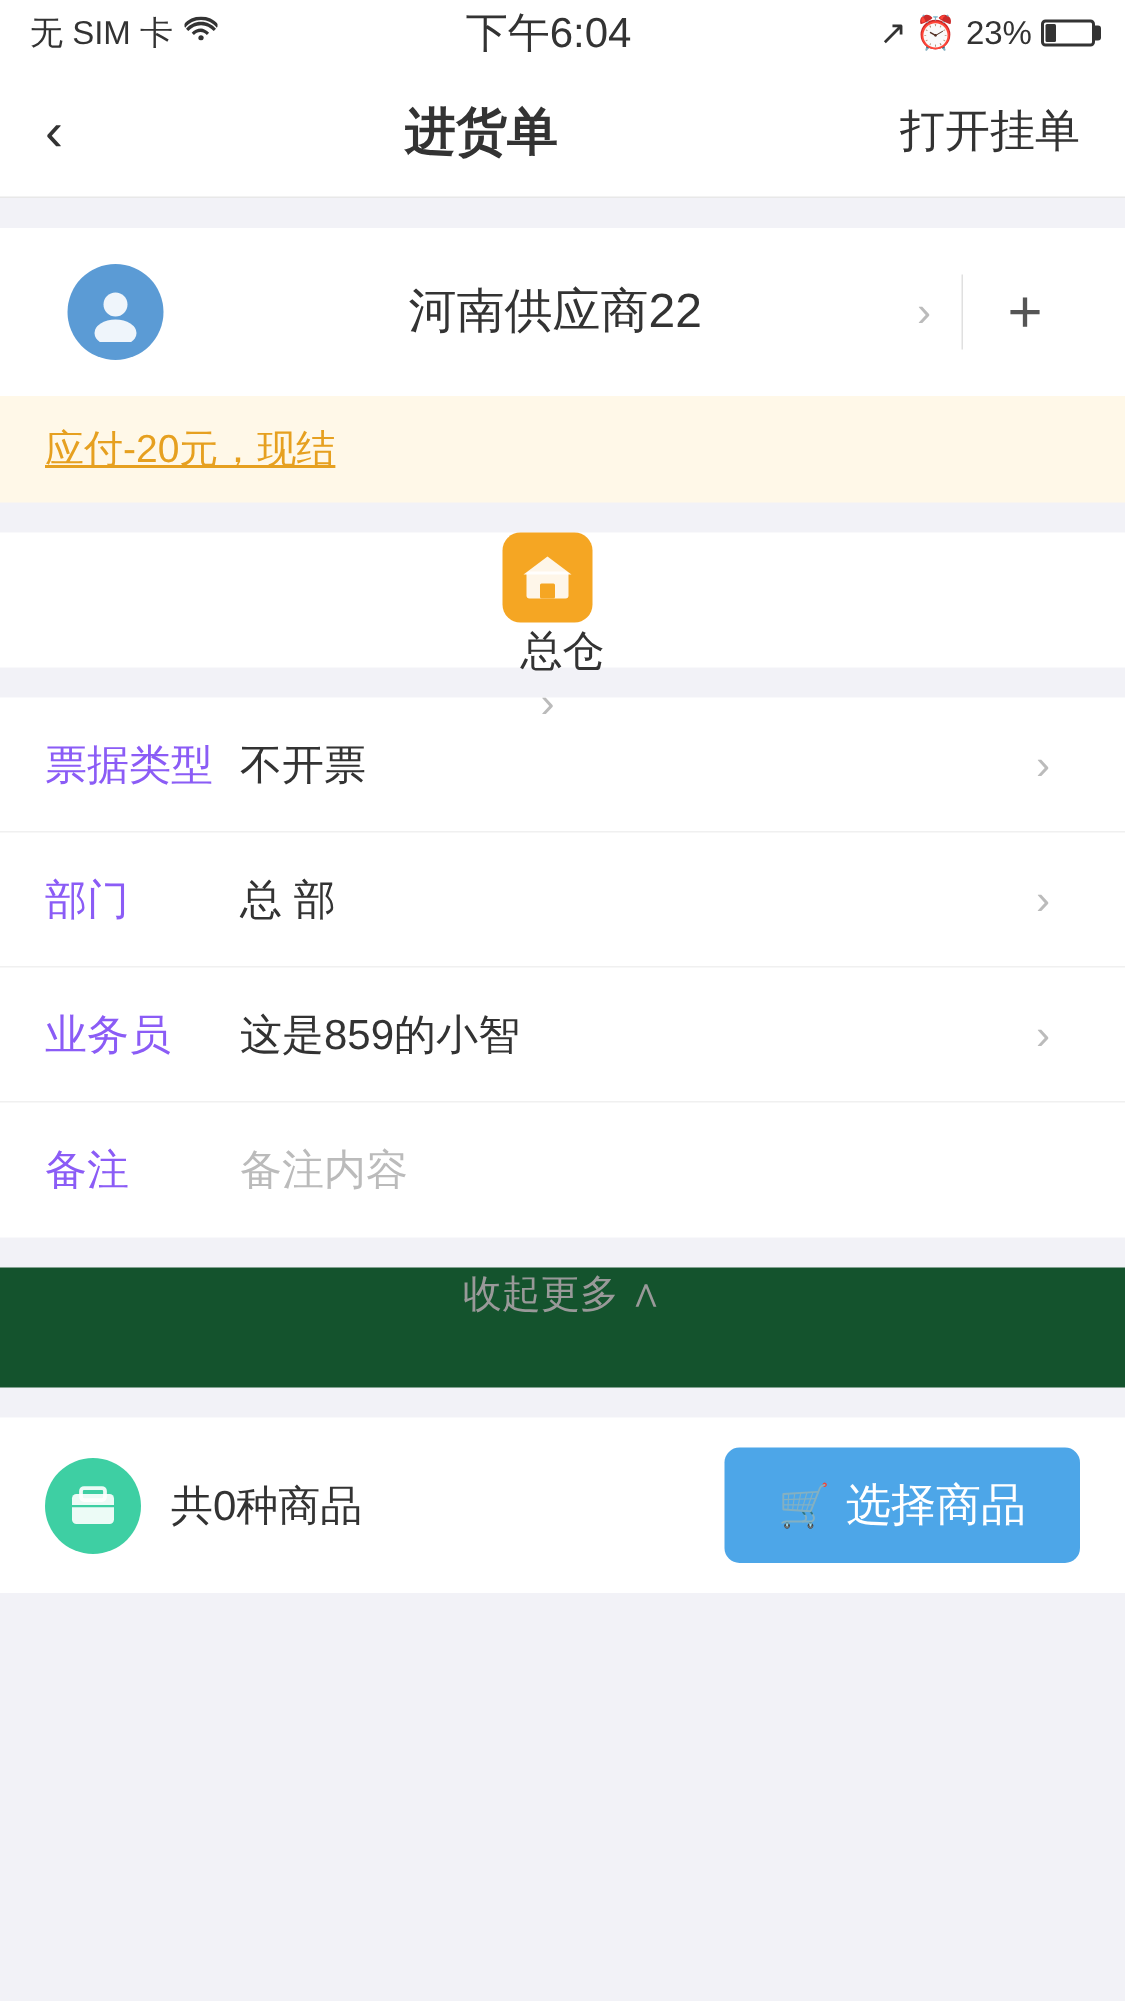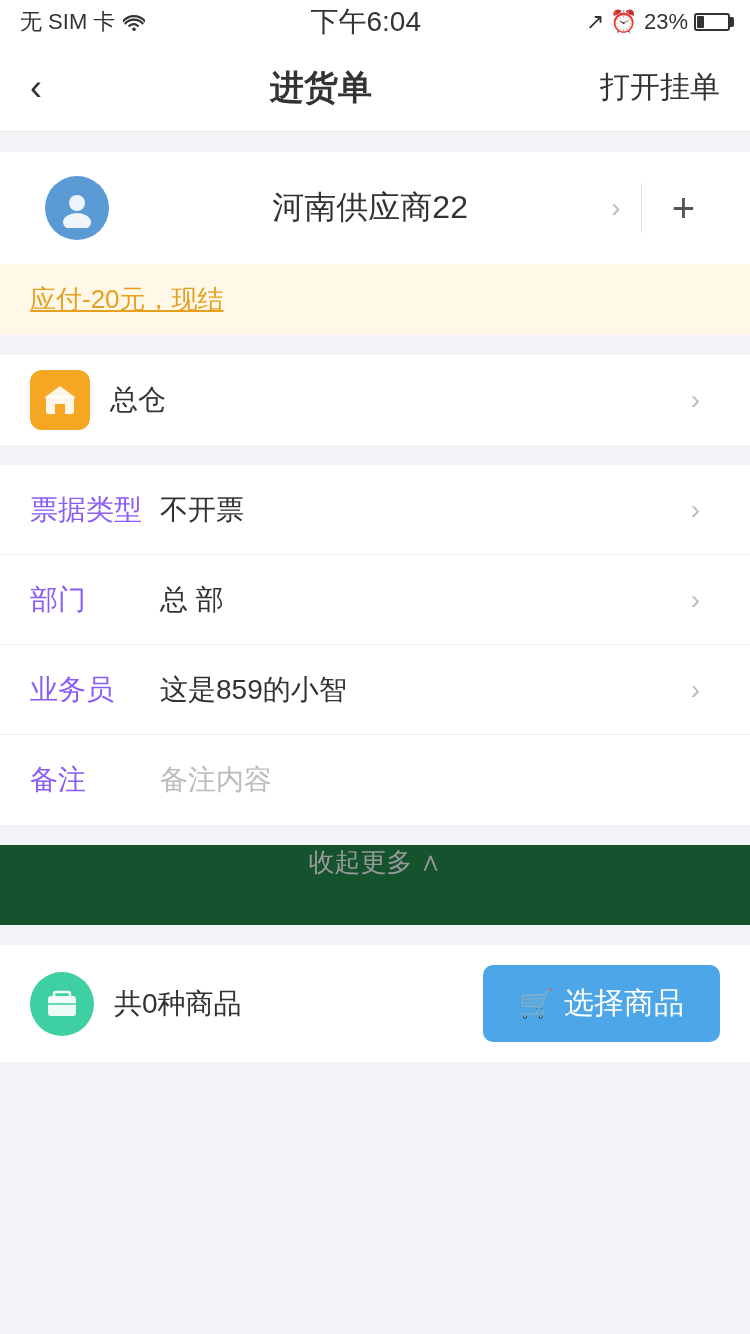--- a/index.html
+++ b/index.html
@@ -17,21 +17,21 @@
     .status-bar {
       display: flex;
       justify-content: space-between;
       align-items: center;
       height: 44px;
       background: #fff;
       padding: 0 20px;
       font-size: 24px;
       color: #333;
     }
-    .status-left { display: flex; align-items: flex-end; gap: 8px; font-size: 22px; }
+    .status-left { display: flex; align-items: flex-start; gap: 8px; font-size: 22px; }
     .status-center { font-size: 28px; font-weight: 500; }
     .status-right { display: flex; align-items: center; gap: 6px; font-size: 22px; }
     .battery-bar {
       width: 36px; height: 18px;
       border: 2px solid #333;
       border-radius: 3px;
       position: relative;
       display: inline-block;
     }
     .battery-bar::after {
@@ -141,20 +141,21 @@
     .form-row {
       display: flex;
       align-items: center;
       padding: 0 30px;
       height: 90px;
       border-bottom: 1px solid #f0f0f0;
       cursor: pointer;
     }
     .form-row:last-child {
       border-bottom: none;
+      flex-direction: column;
     }
     .form-row-icon {
       width: 60px; height: 60px;
       border-radius: 12px;
       background: #f5a623;
       display: flex; align-items: center; justify-content: center;
       margin-right: 20px;
       flex-shrink: 0;
     }
     .form-row-icon svg { width: 36px; height: 36px; }

